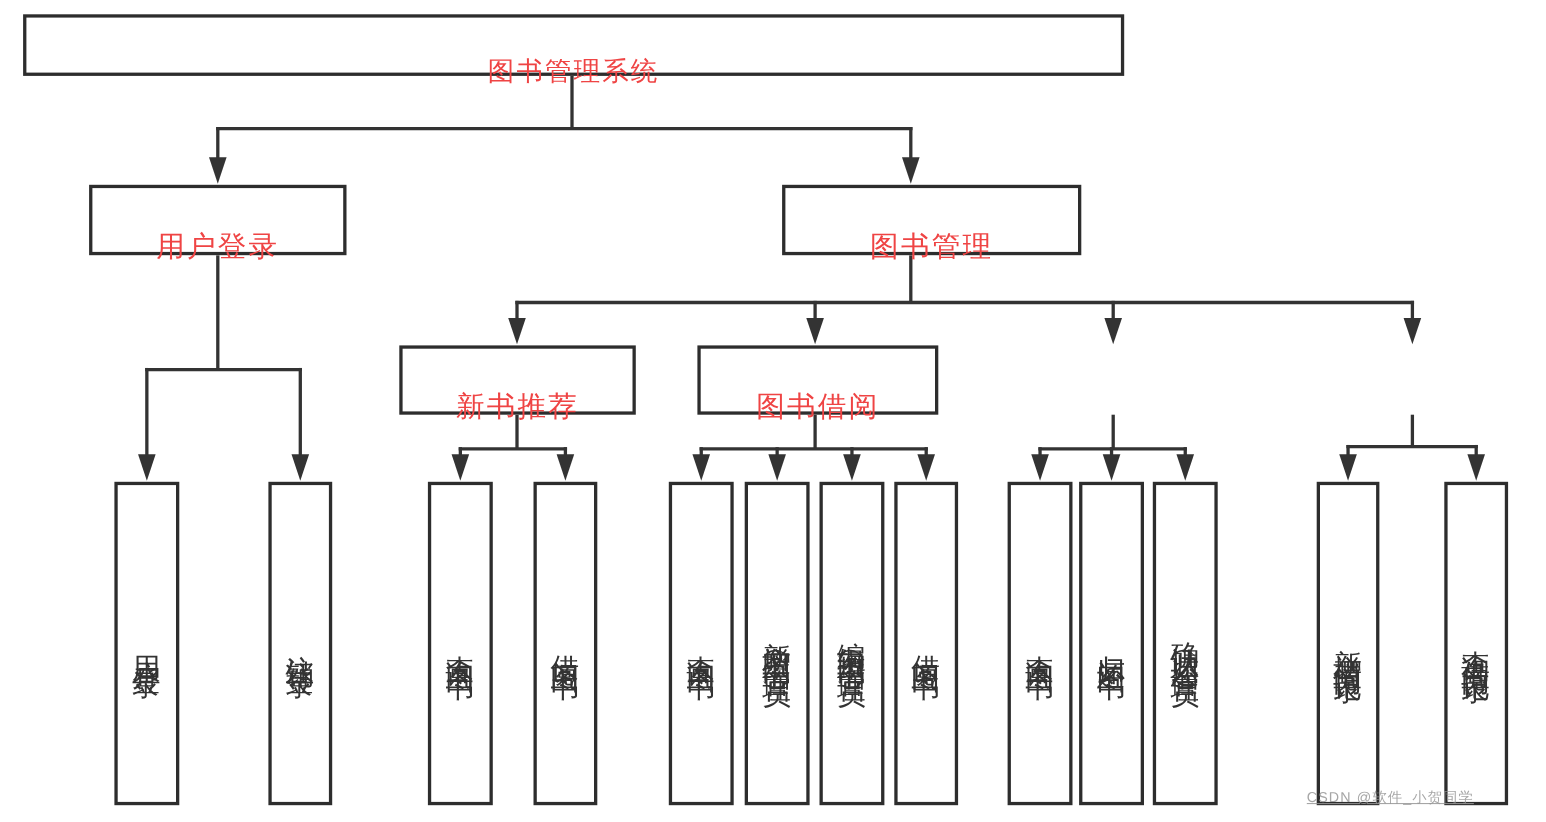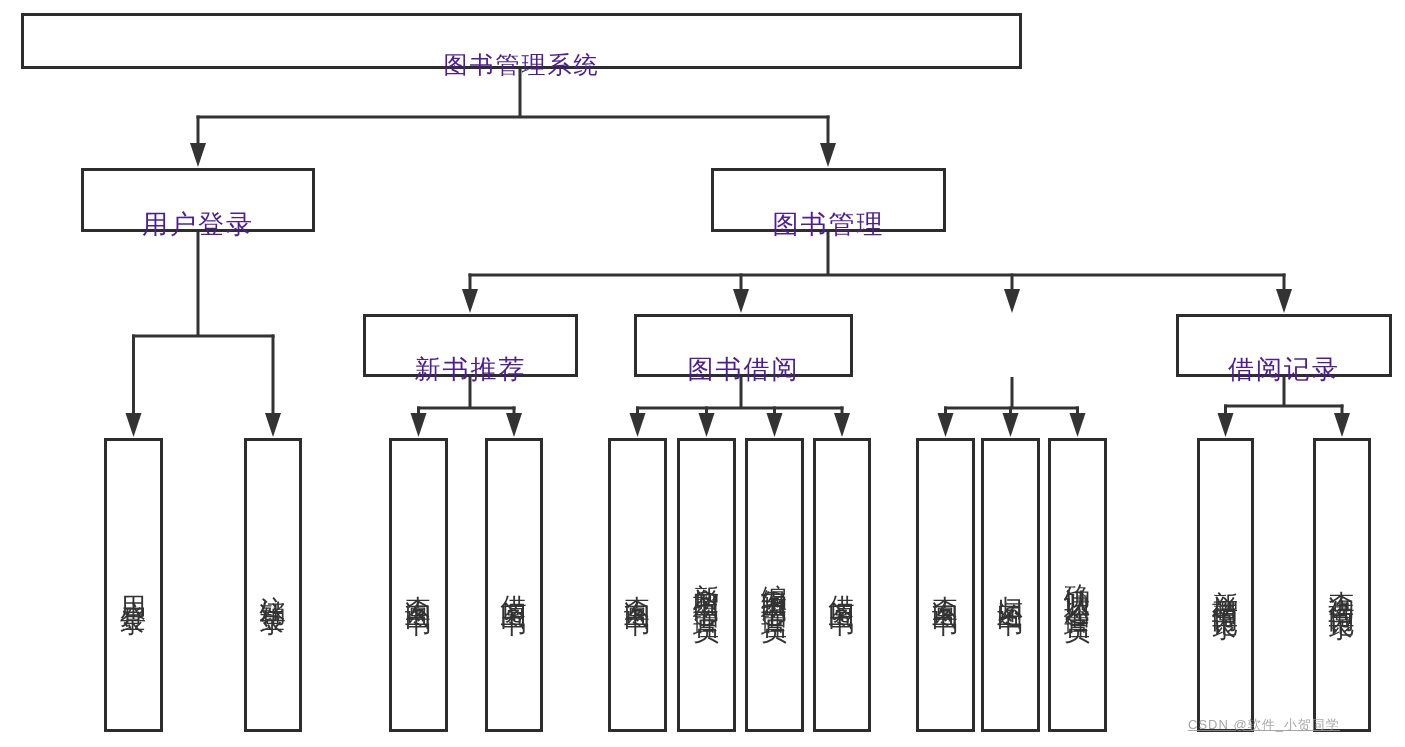--- a/index.html
+++ b/index.html
@@ -13,21 +13,21 @@
   #connectors{position:absolute;left:0;top:0;z-index:0;}
   .node{
     position:absolute;
     background:#ffffff;
     border:3px solid #2d2d2d;
     box-sizing:border-box;
     display:flex;align-items:center;justify-content:center;
     z-index:1;
   }
   .hlbl{
-    font-size:26px;color:#4c1d95;letter-spacing:2px;white-space:nowrap;margin-top:48px;
+    font-size:26px;color:#ef4444;letter-spacing:2px;white-space:nowrap;margin-top:48px;
   }
   .root .hlbl{font-size:24px;}
   .vlbl{
     writing-mode:vertical-rl;
     text-orientation:mixed;
     font-size:26px;color:#333333;letter-spacing:5px;
     line-height:1;white-space:nowrap;
   }
   .watermark{
     position:absolute;left:1188px;top:716px;z-index:5;
@@ -106,32 +106,29 @@
     </g>
   </svg>
 
   <div class="node root" style="left:21px;top:13px;width:1001px;height:56px">
     <span class="hlbl">图书管理系统</span>
   </div>
 
   <div class="node" style="left:81px;top:168px;width:234px;height:64px">
     <span class="hlbl">用户登录</span>
   </div>
-  <div class="node" style="left:711px;top:168px;width:235px;height:64px">
+  <div class="node" style="left:711px;top:168px;width:272px;height:64px">
     <span class="hlbl">图书管理</span>
   </div>
 
   <div class="node" style="left:634px;top:314px;width:219px;height:63px">
     <span class="hlbl">图书借阅</span>
   </div>
   <div class="node" style="left:363px;top:314px;width:215px;height:63px">
     <span class="hlbl">新书推荐</span>
-  </div>
-  <div class="node" style="left:1176px;top:314px;width:216px;height:63px">
-    <span class="hlbl">借阅记录</span>
   </div>
 
   <div class="node v" style="left:104px;top:438px;width:59px;height:294px">
     <span class="vlbl">用户登录</span>
   </div>
   <div class="node v" style="left:244px;top:438px;width:58px;height:294px">
     <span class="vlbl">注销登录</span>
   </div>
 
   <div class="node v" style="left:389px;top:438px;width:59px;height:294px">

